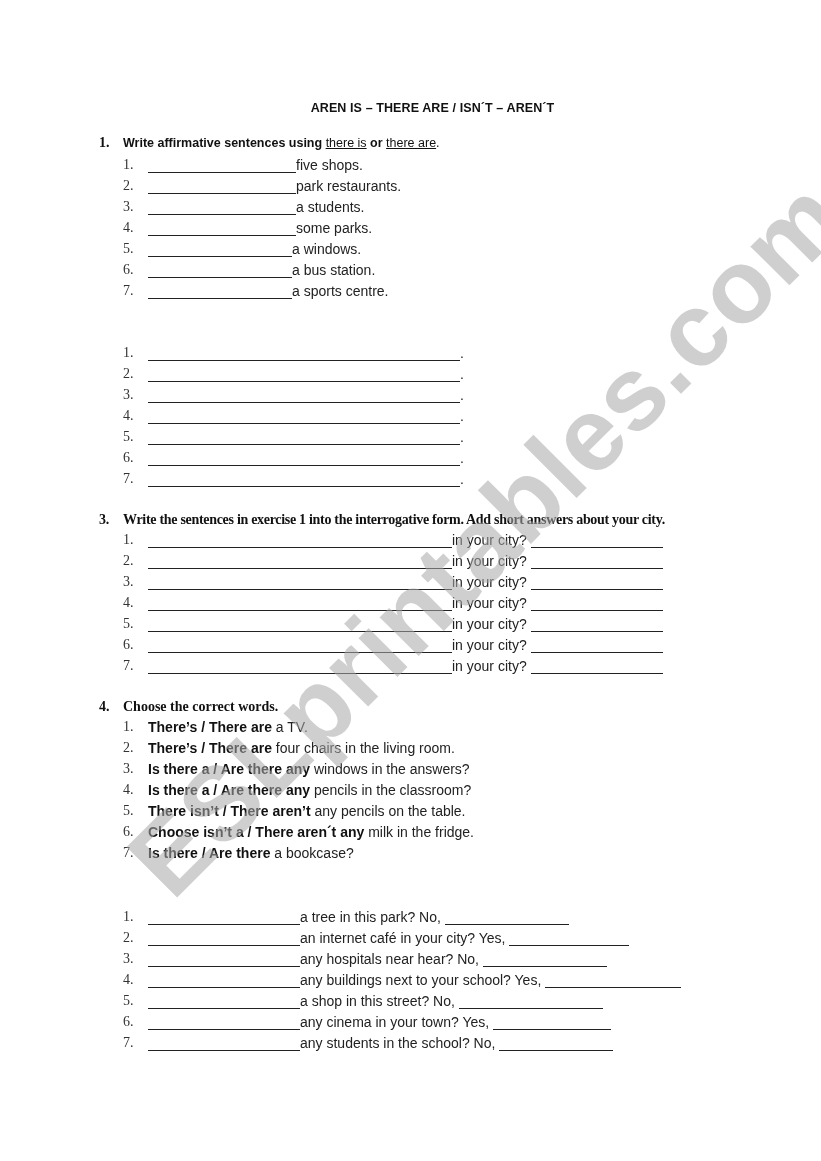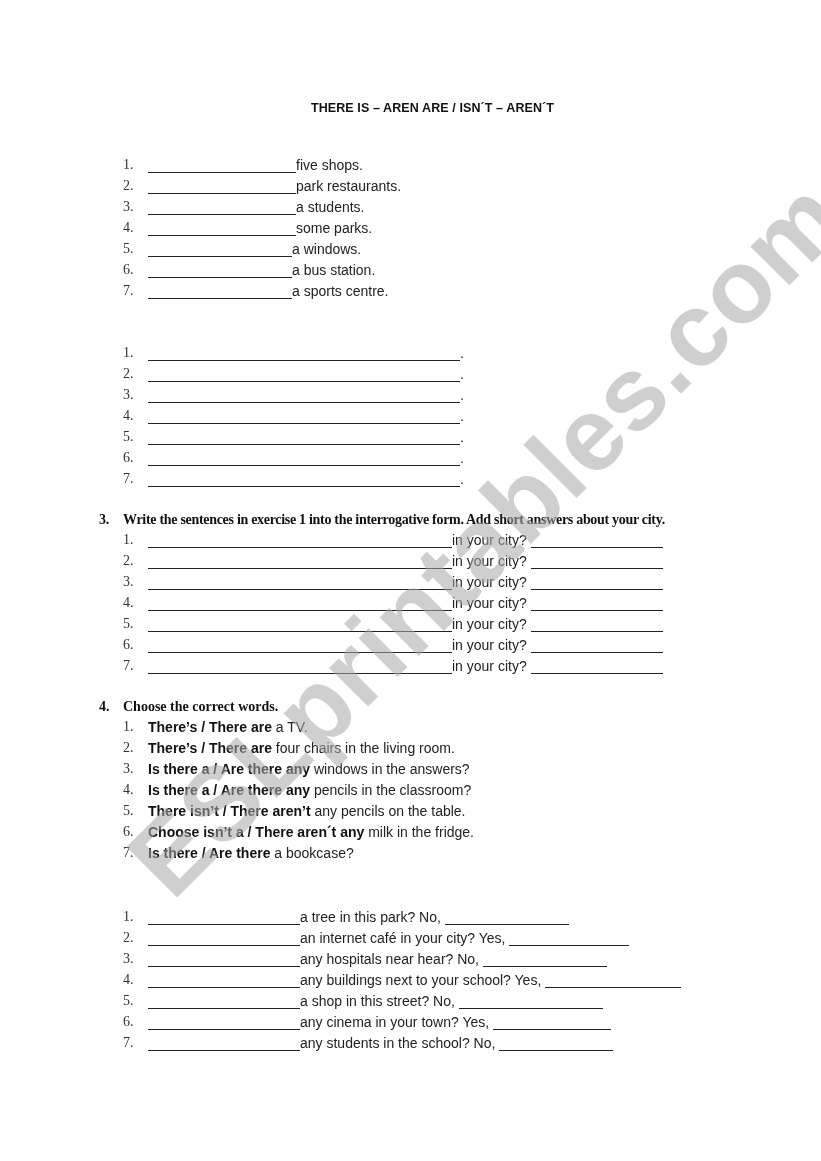--- a/index.html
+++ b/index.html
@@ -20,22 +20,25 @@
   .watermark { position:absolute; left:30px; top:535px; width:800px; text-align:center;
                transform:rotate(-45deg); transform-origin:center center;
                font-family:"Liberation Sans", sans-serif; font-weight:bold; font-size:104px; color:#a9a9a9; opacity:0.55;
                letter-spacing:1px; pointer-events:none; white-space:nowrap; }
 </style>
 </head>
 <body>
 
 <div class="page">
 
-  <div class="title">THERE IS – AREN ARE / ISN´T – AREN´T</div>
+  <div class="title">AREN IS – THERE ARE / ISN´T – AREN´T</div>
 
+  <div class="heading sans-h" style="top:135px;">
+    <span class="num">1.</span><span>Write affirmative sentences using </span><span class="u">there is</span><span> or </span><span class="u">there are</span><span style="font-weight:normal">.</span>
+  </div>
   <div class="item" style="top:155px">
       <span class="n">1.</span>
       <span class="body"><span class="blank" style="width:148px"></span><span>five shops.</span></span>
     </div>
   <div class="item" style="top:176px">
       <span class="n">2.</span>
       <span class="body"><span class="blank" style="width:148px"></span><span>park restaurants.</span></span>
     </div>
   <div class="item" style="top:197px">
       <span class="n">3.</span>

